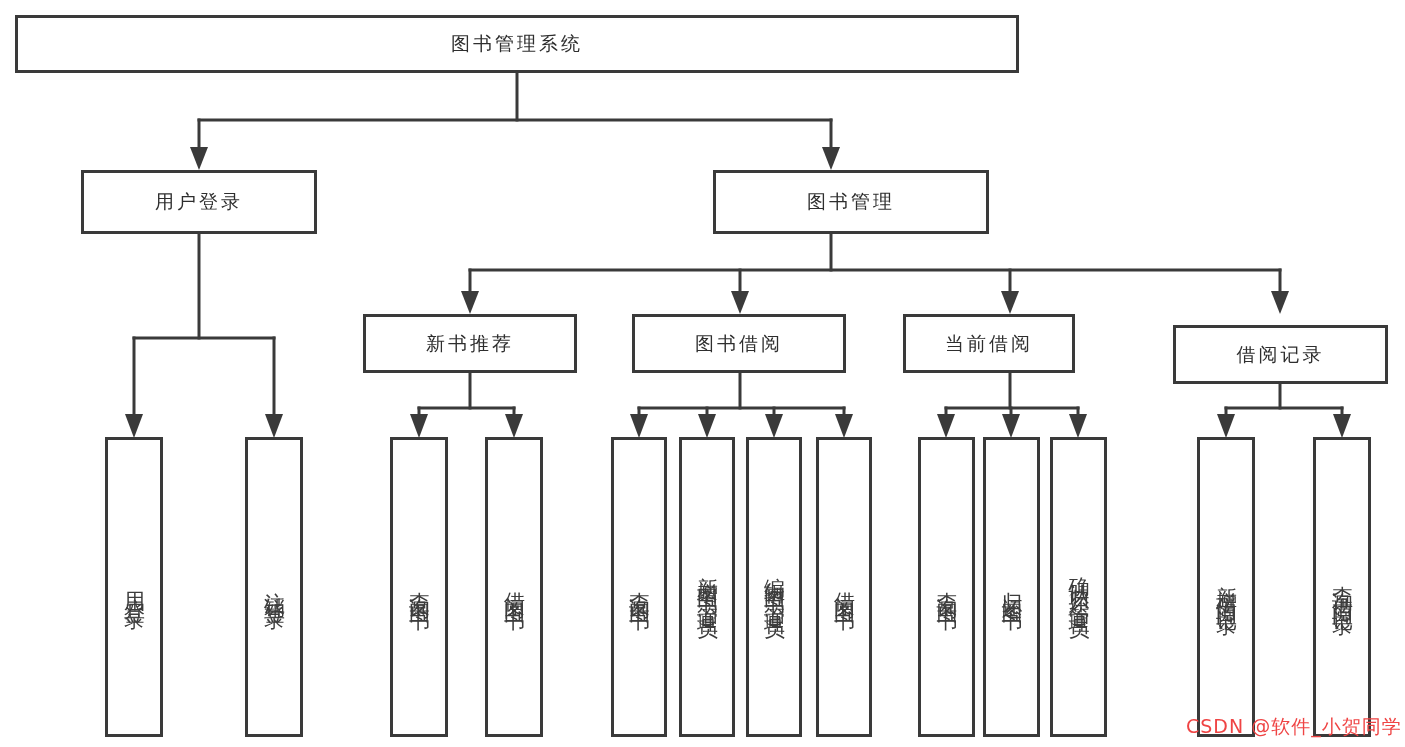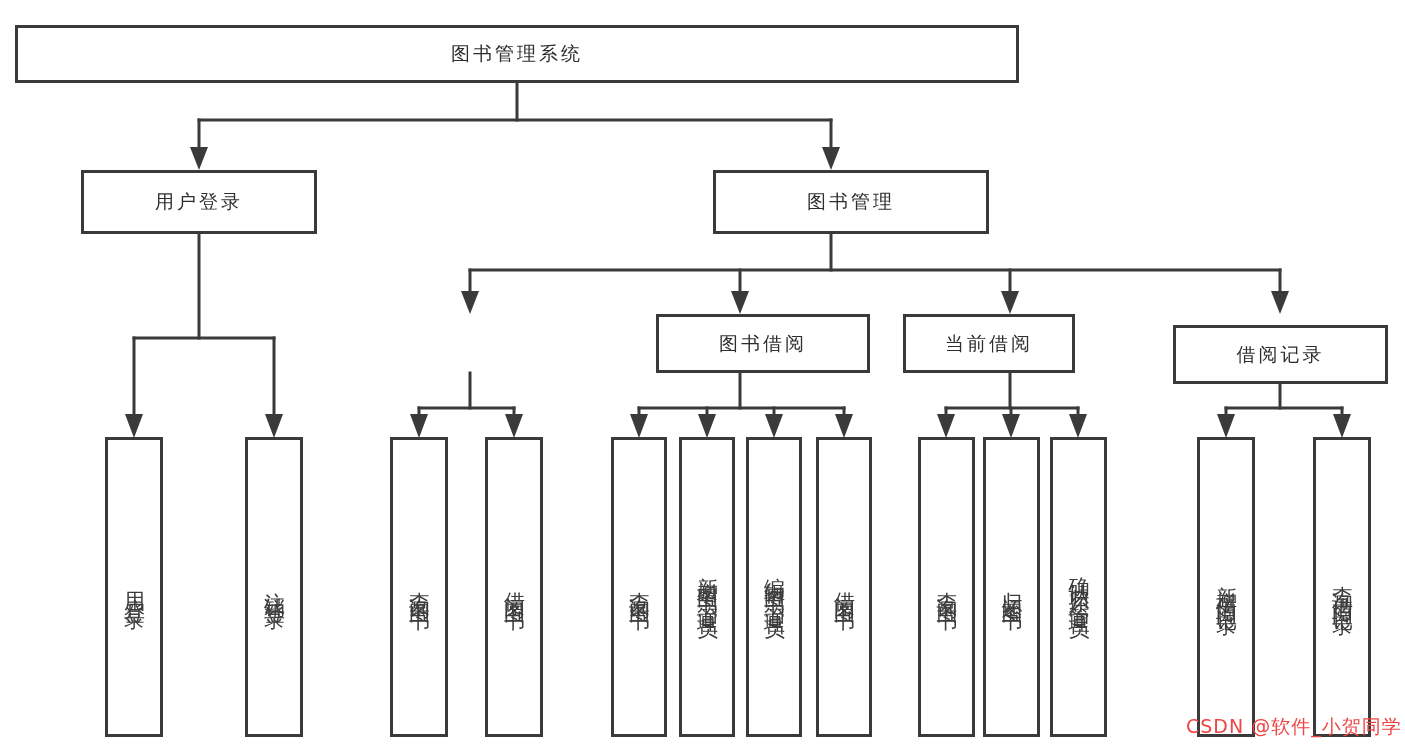--- a/index.html
+++ b/index.html
@@ -136,32 +136,35 @@
       <polygon points="765,414 783,414 774,438"></polygon>
       <polygon points="835,414 853,414 844,438"></polygon>
       <polygon points="937,414 955,414 946,438"></polygon>
       <polygon points="1002,414 1020,414 1011,438"></polygon>
       <polygon points="1069,414 1087,414 1078,438"></polygon>
       <polygon points="1217,414 1235,414 1226,438"></polygon>
       <polygon points="1333,414 1351,414 1342,438"></polygon>
     </g>
   </svg>
 
-  <div class="node" style="left:15px; top:25px; width:1004px; height:58px;">
+  <div class="node" style="left:15px; top:15px; width:1004px; height:58px;">
     <span class="h-label">图书管理系统</span>
   </div>
 
   <div class="node" style="left:81px; top:170px; width:236px; height:64px;">
     <span class="h-label">用户登录</span>
   </div>
   <div class="node" style="left:713px; top:170px; width:276px; height:64px;">
     <span class="h-label">图书管理</span>
   </div>
 
-  <div class="node" style="left:656px; top:314px; width:214px; height:59px;">
+  <div class="node" style="left:363px; top:314px; width:214px; height:59px;">
+    <span class="h-label">新书推荐</span>
+  </div>
+  <div class="node" style="left:632px; top:314px; width:214px; height:59px;">
     <span class="h-label">图书借阅</span>
   </div>
   <div class="node" style="left:903px; top:314px; width:172px; height:59px;">
     <span class="h-label">当前借阅</span>
   </div>
   <div class="node" style="left:1173px; top:325px; width:215px; height:59px;">
     <span class="h-label">借阅记录</span>
   </div>
 
   <div class="leaf" style="left:105px; width:58px;">

